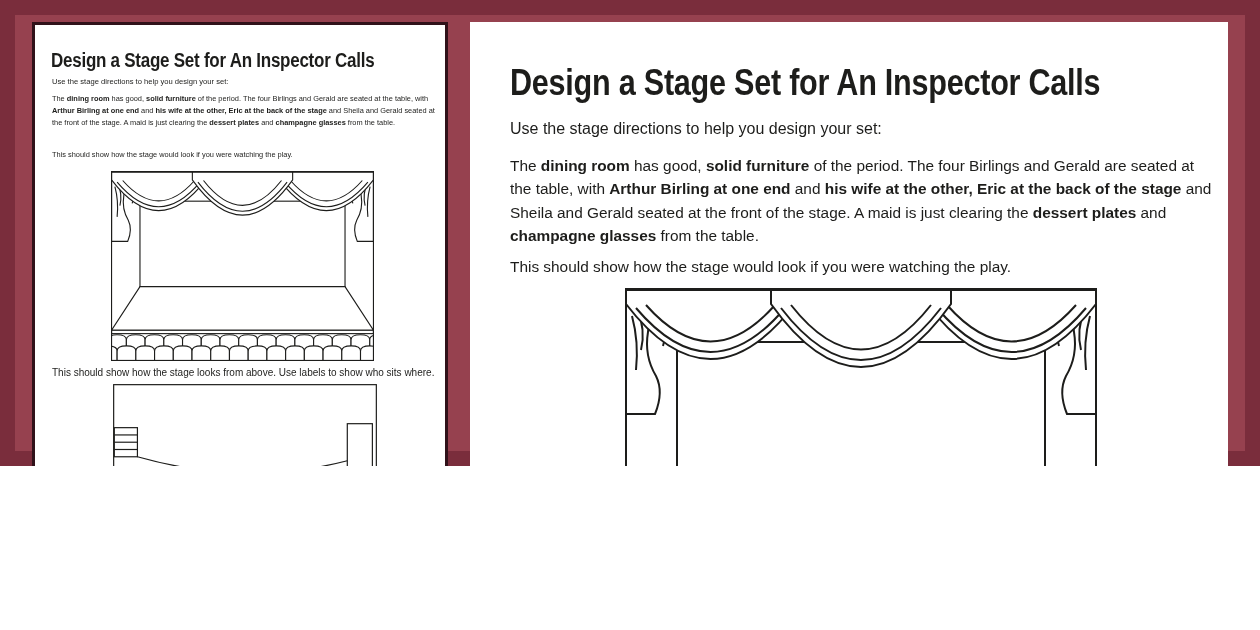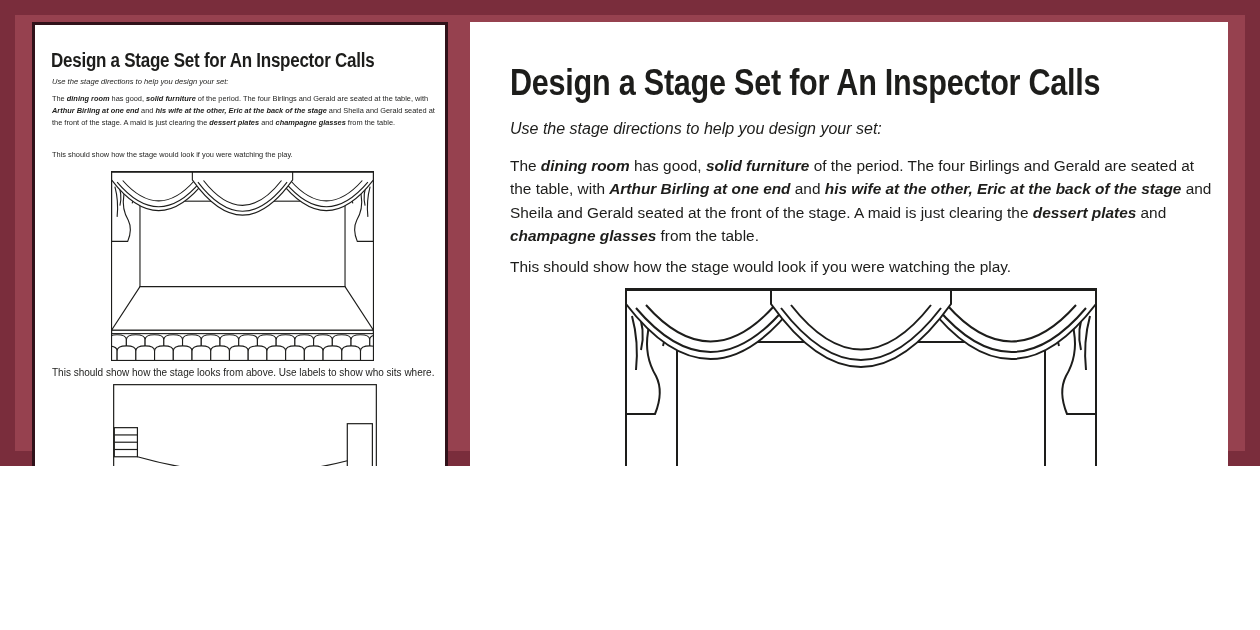--- a/index.html
+++ b/index.html
@@ -6,24 +6,24 @@
   #canvas{position:relative;width:1260px;height:466px;overflow:hidden;
     font-family:"Liberation Sans",sans-serif;color:#1d1d1b;}
   #frame{position:absolute;inset:0;border:15px solid;pointer-events:none;z-index:1;}
   .page{position:absolute;background:#fff;z-index:2;}
   #page-left{left:32px;top:22px;width:410px;height:583px;border:3px solid #30121a;}
   #page-right{left:470px;top:22px;width:758px;height:640px;}
   .abs{position:absolute;}
   .title{font-weight:bold;white-space:nowrap;transform:scaleX(.85);transform-origin:left top;letter-spacing:-.3px;}
   #page-left .title{left:16px;top:24px;font-size:20px;}
   #page-right .title{left:40px;top:40px;font-size:36px;}
-  .intro{white-space:nowrap;font-style:italic;}
+  .intro{white-space:nowrap;}
   #page-left .intro{left:17px;top:52px;font-size:7.6px;}
   #page-right .intro{left:40px;top:98px;font-size:16px;}
-  .para b{font-weight:bold;font-style:italic;}
+  .para b{font-weight:bold;}
   #page-left .para{left:17px;top:68px;width:392px;font-size:7.4px;line-height:11.9px;}
   #page-right .para{left:40px;top:132px;width:708px;font-size:15.4px;line-height:23.4px;}
   #page-left .cap1{left:17px;top:125px;font-size:7.4px;white-space:nowrap;}
   #page-right .cap1{left:40px;top:236px;font-size:15.4px;white-space:nowrap;}
   #page-left .cap2{left:17px;top:342px;font-size:10px;white-space:nowrap;}
   .illo{line-height:0;}
   #illo-front-left{left:76px;top:146px;width:263px;height:190px;}
   #illo-top-left{left:78px;top:359px;width:264px;height:172px;}
   #illo-front-right{left:155px;top:266px;width:472px;height:340px;}
   .rule{left:16px;right:16px;top:541px;height:2px;background:#111;}

